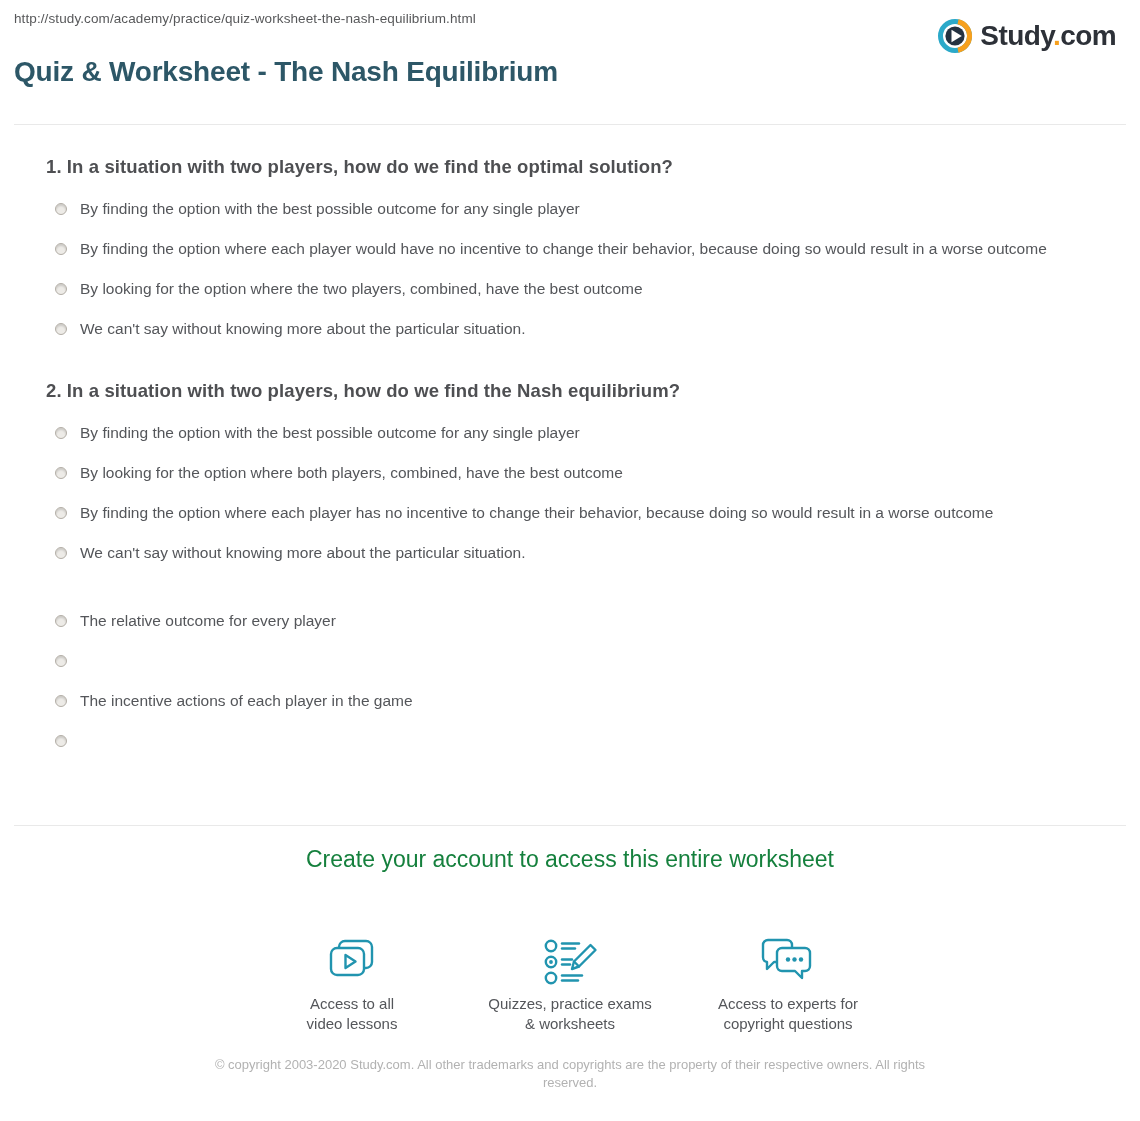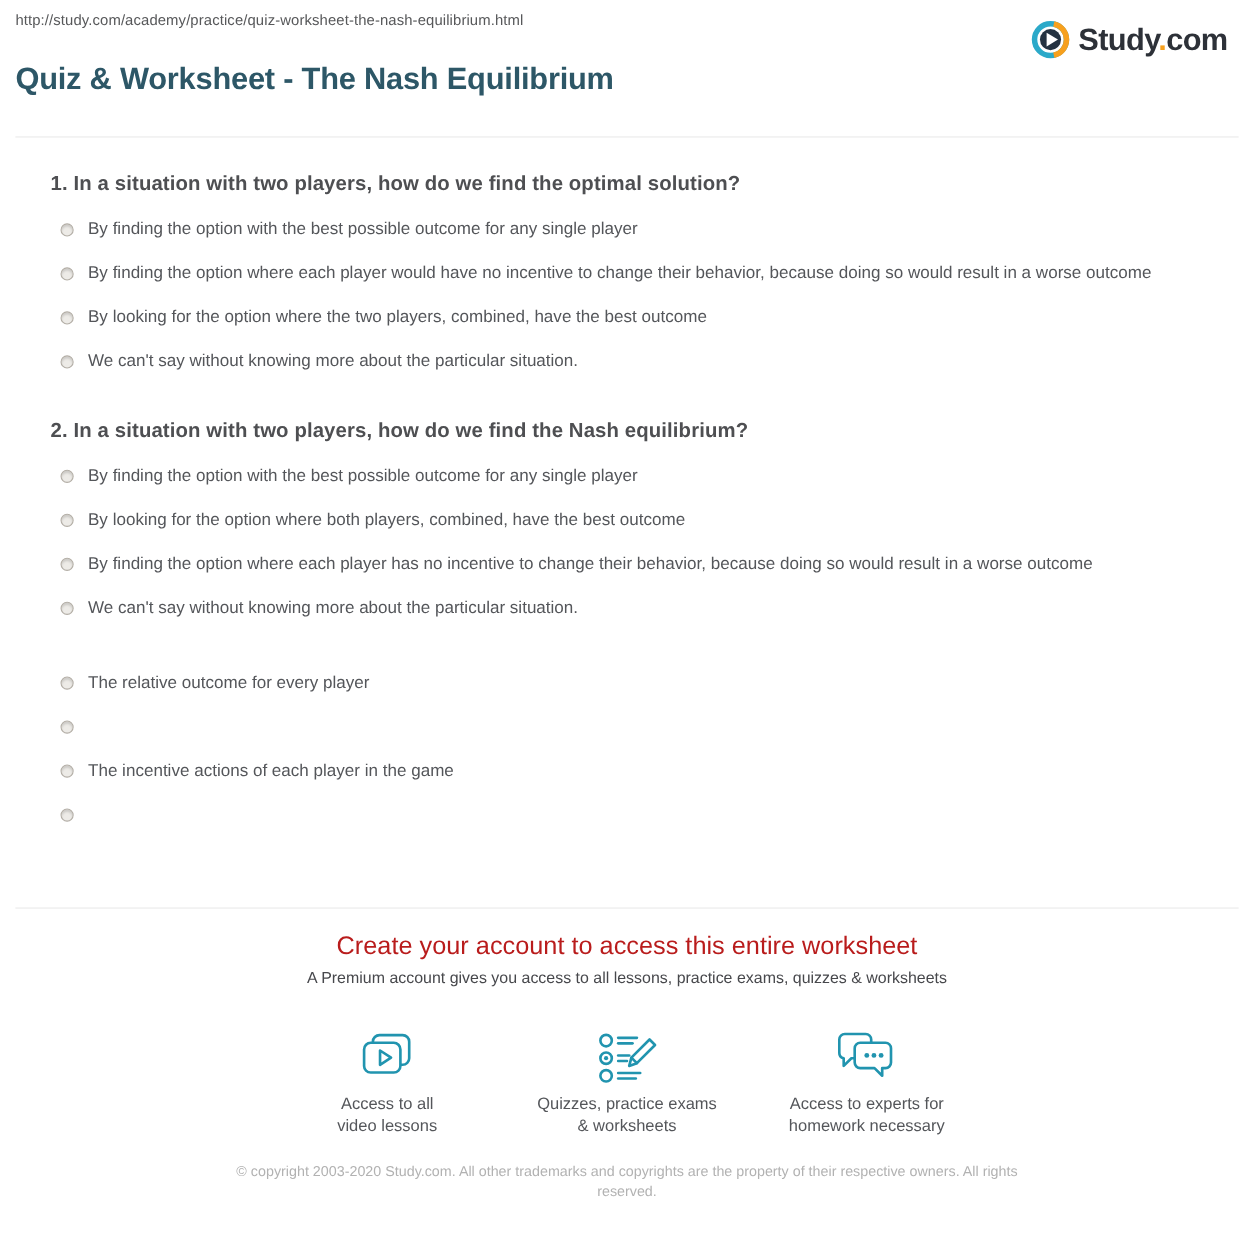--- a/index.html
+++ b/index.html
@@ -42,21 +42,21 @@
   .radio {
     width: 12px; height: 12px; border-radius: 50%;
     background: #edebe7; border: 1px solid #b3aea6;
     box-shadow: inset 0 2px 2px rgba(0,0,0,0.14);
     margin-left: 9px; flex: 0 0 auto;
   }
   .option-label { margin-left: 13px; font-size: 15.5px; color: #54565a; white-space: nowrap; }
 
   
   .signup { position: absolute; top: 846px; left: 0; right: 0; text-align: center; }
-  .signup-heading { font-size: 23px; font-weight: 400; color: #b91c1c; cursor: pointer; }
+  .signup-heading { font-size: 23px; font-weight: 400; color: #15803d; cursor: pointer; }
   .signup-sub { margin-top: 9px; font-size: 14.5px; color: #47484c; }
 
   .features {
     position: absolute; top: 924px; left: 0; right: 0;
     display: flex; justify-content: center;
   }
   .feature { width: 218px; text-align: center; }
   .feature-icon { height: 62px; display: flex; align-items: flex-end; justify-content: center; color: #2194af; }
   .feature-caption { margin-top: 8px; font-size: 15px; color: #54565a; line-height: 20px; }
 
@@ -153,21 +153,20 @@
       </div>
     </div>
   </div>
 
 </div>
 
 <div class="rule rule-mid"></div>
 
 <div class="signup">
   <div class="signup-heading">Create your account to access this entire worksheet</div>
-  <div class="signup-sub">A Premium account gives you access to all lessons, practice exams, quizzes &amp; worksheets</div>
 </div>
 
 <div class="features">
 
   <div class="feature">
     <div class="feature-icon">
       <svg width="52" height="48" viewBox="0 0 52 48" fill="none" stroke="#2194af" stroke-width="2.4" stroke-linejoin="round" stroke-linecap="round">
         <rect x="13" y="3" width="33" height="27" rx="6"></rect>
         <rect x="5" y="10" width="33" height="27" rx="6" fill="#ffffff"></rect>
         <path d="M19.5,17 L29.5,23.5 L19.5,30 Z"></path>
@@ -207,21 +206,21 @@
       <svg width="56" height="48" viewBox="0 0 56 48" fill="none" stroke="#2194af" stroke-width="2.4" stroke-linejoin="round" stroke-linecap="round">
         <path d="M8,2 h19 a5,5 0 0 1 5,5 v12 a5,5 0 0 1 -5,5 h-13 l-7,7 v-7 a5,5 0 0 1 -4,-5 v-12 a5,5 0 0 1 5,-5 z"></path>
         <path d="M22,10 h23 a5,5 0 0 1 5,5 v13 a5,5 0 0 1 -5,5 h-3 v7 l-7,-7 h-13 a5,5 0 0 1 -5,-5 v-13 a5,5 0 0 1 5,-5 z" fill="#ffffff"></path>
         <circle cx="28" cy="21.5" r="2.2" fill="#2194af" stroke="none"></circle>
         <circle cx="34.5" cy="21.5" r="2.2" fill="#2194af" stroke="none"></circle>
         <circle cx="41" cy="21.5" r="2.2" fill="#2194af" stroke="none"></circle>
       </svg>
     </div>
     <div class="feature-caption">
       <div>Access to experts for</div>
-      <div>homework necessary</div>
+      <div>copyright questions</div>
     </div>
   </div>
 
 </div>
 
 <div class="footer">
   <div class="footer-inner">© copyright 2003-2020 Study.com. All other trademarks and copyrights are the property of their respective owners. All rights reserved.</div>
 </div>
 
 </body></html>

